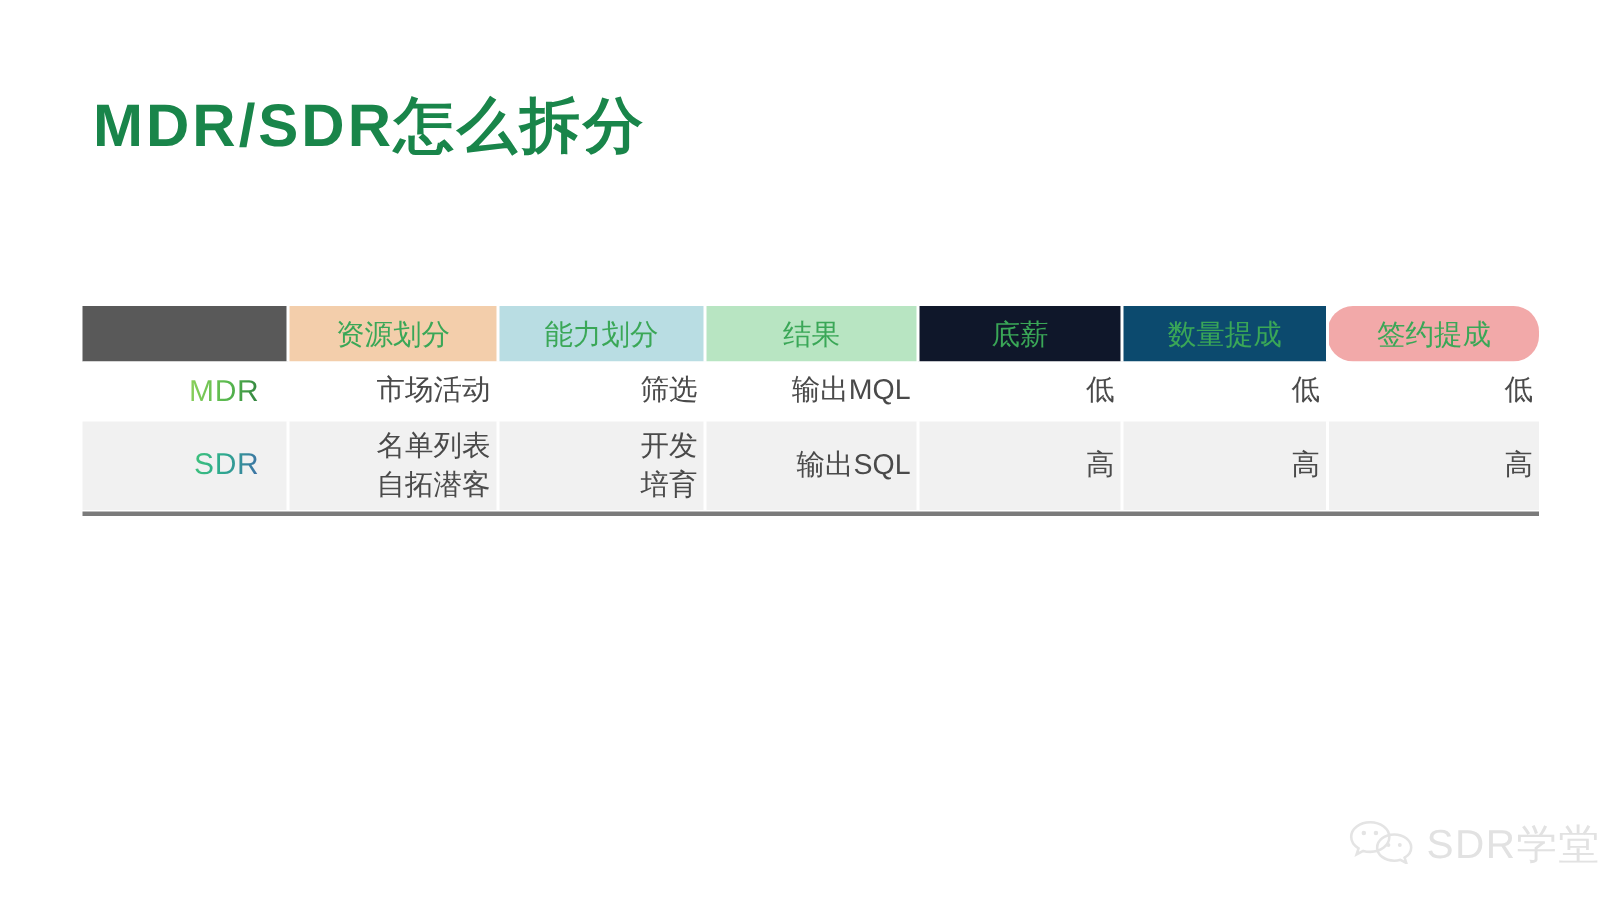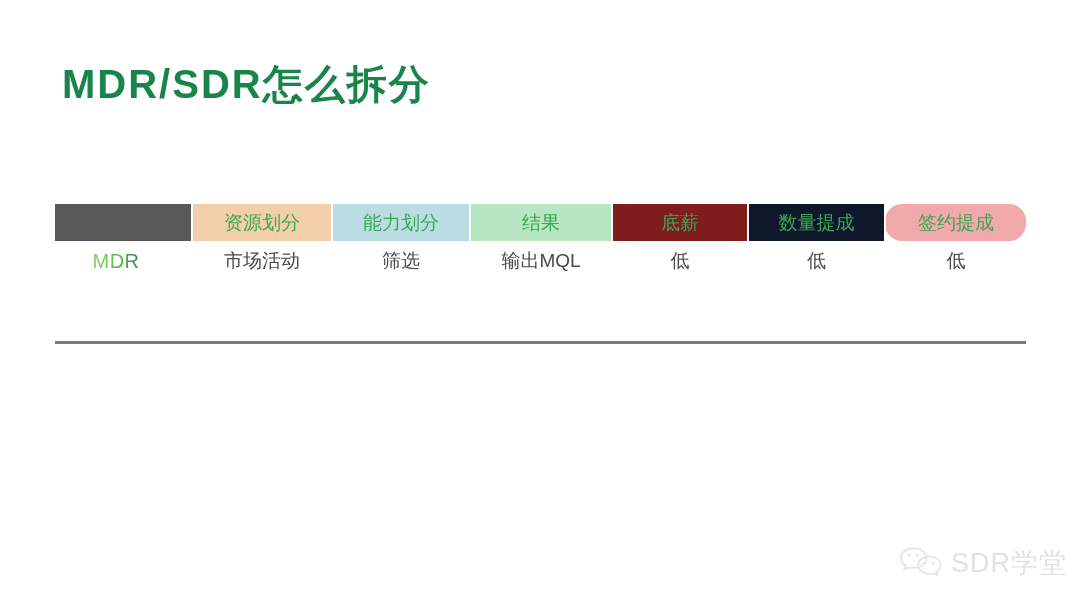--- a/index.html
+++ b/index.html
@@ -67,20 +67,21 @@
     background: #595959;
     border-right: 2px solid #ffffff;
   }
 
   
   .body-row td {
     font-size: 19px;
     color: #4a4a4a;
     border-right: 2px solid #ffffff;
     line-height: 1.35;
+    text-align: right;
   }
   .body-row td:last-child { border-right: none; }
 
   .row-a td { height: 40px; background: #ffffff; }
   .row-b td { height: 59px; background: #f1f1f1; }
 
   .row-b td.rowhead, .row-a td.rowhead {
     font-size: 20px;
     letter-spacing: 0.5px;
     padding-right: 18px;
@@ -148,36 +149,53 @@
     <col class="c4">
       <col class="c5">
       <col class="c6">
   </colgroup>
   <thead>
     <tr class="hdr-row">
       <th class="corner"></th>
       <th style="background:#f3ceab">资源划分</th>
       <th style="background:#b9dde3">能力划分</th>
       <th style="background:#b8e5c2">结果</th>
-      <th style="background:#7f1d1d">底薪</th>
-      <th style="background:#0f172a">数量提成</th>
+      <th style="background:#0f172a">底薪</th>
+      <th style="background:#0c4a6e">数量提成</th>
       <th style="background:#f2a9a9">签约提成</th>
     </tr>
   </thead>
   <tbody>
     <tr class="body-row row-a">
       <td class="rowhead">
         <span class="grad-mdr">MDR</span>
       </td>
       <td>市场活动</td>
       <td>筛选</td>
       <td>输出MQL</td>
       <td>低</td>
       <td>低</td>
       <td>低</td>
+    </tr>
+    <tr class="body-row row-b">
+      <td class="rowhead">
+        <span class="grad-sdr">SDR</span>
+      </td>
+      <td class="twoline">
+        <span>名单列表</span>
+        <span>自拓潜客</span>
+      </td>
+      <td class="twoline">
+        <span>开发</span>
+        <span>培育</span>
+      </td>
+      <td>输出SQL</td>
+      <td>高</td>
+      <td>高</td>
+      <td>高</td>
     </tr>
   </tbody>
 </table>
 
 <div class="table-baseline"></div>
 
 <div class="watermark">
   <span class="wm-logo">
     <svg width="46" height="30" viewBox="0 0 46 30" xmlns="http://www.w3.org/2000/svg">
       <g fill="none" stroke="#e4e4e4" stroke-width="1.7">

